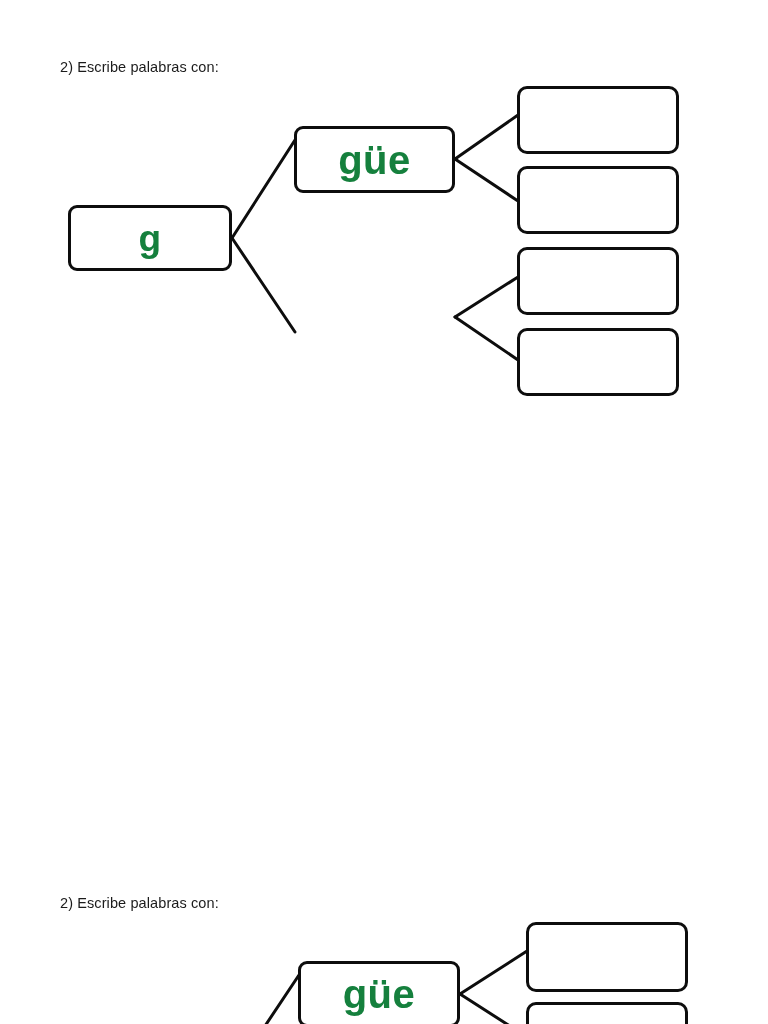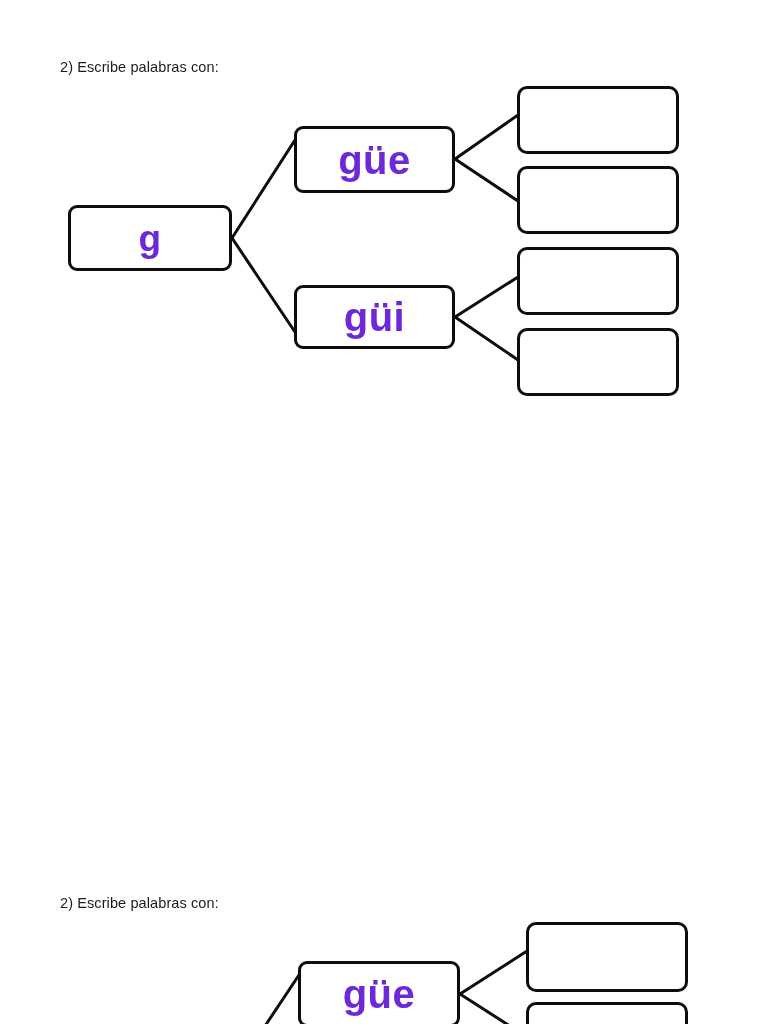--- a/index.html
+++ b/index.html
@@ -59,21 +59,21 @@
     border: 3px solid #0d0d0d;
     border-radius: 9px;
     display: flex;
     align-items: center;
     justify-content: center;
     pointer-events: auto;
   }
   .node-label {
     font-family: "Liberation Sans", sans-serif;
     font-weight: 700;
-    color: #6d28d9;
+    color: #15803d;
     line-height: 1;
     letter-spacing: 0.5px;
   }
 
   .node-root .node-label   { font-size: 37px; }
   .node-branch .node-label { font-size: 40px; }
 
   .node-answer {
     border-width: 3px;
     border-radius: 10px;
@@ -116,23 +116,20 @@
     </svg>
 
     <div class="node node-root e1-root">
       <span class="node-label">g</span>
     </div>
 
     <div class="node node-branch e1-gue">
       <span class="node-label">güe</span>
     </div>
 
-    <div class="node node-branch e1-gui">
-      <span class="node-label">güi</span>
-    </div>
 
     <div class="node node-answer e1-ans-0">
       <span class="node-label"></span>
     </div>
     <div class="node node-answer e1-ans-1">
       <span class="node-label"></span>
     </div>
     <div class="node node-answer e1-ans-2">
       <span class="node-label"></span>
     </div>

